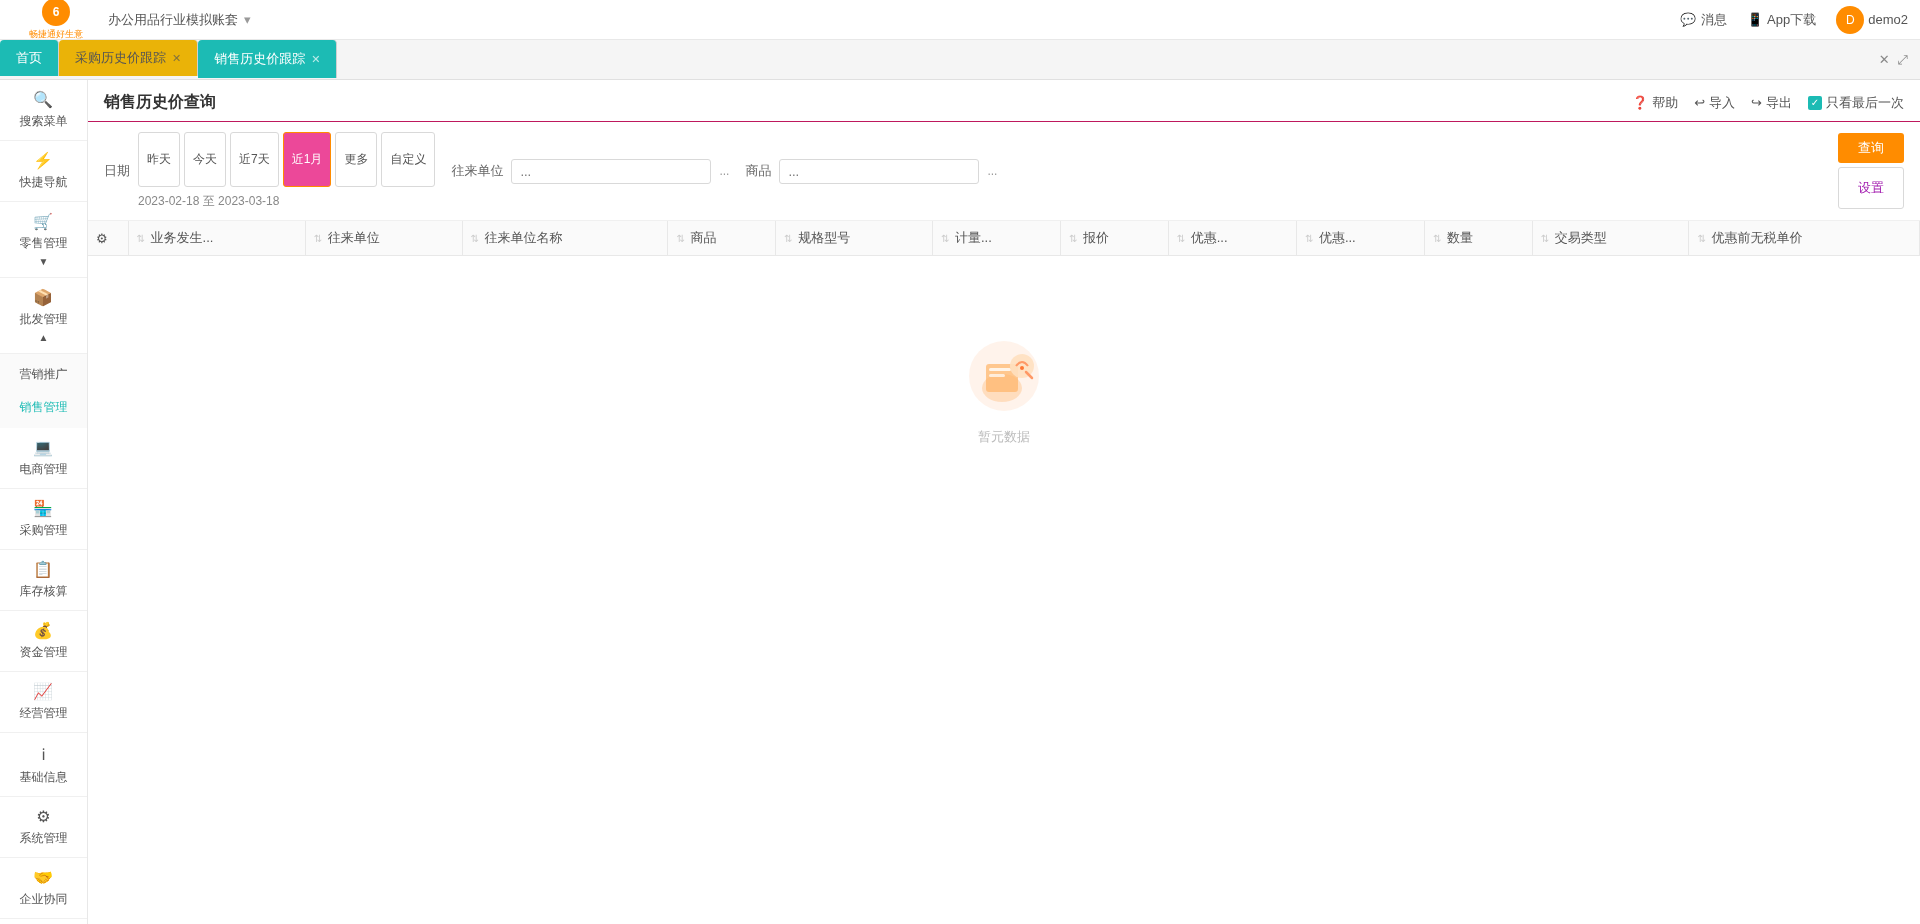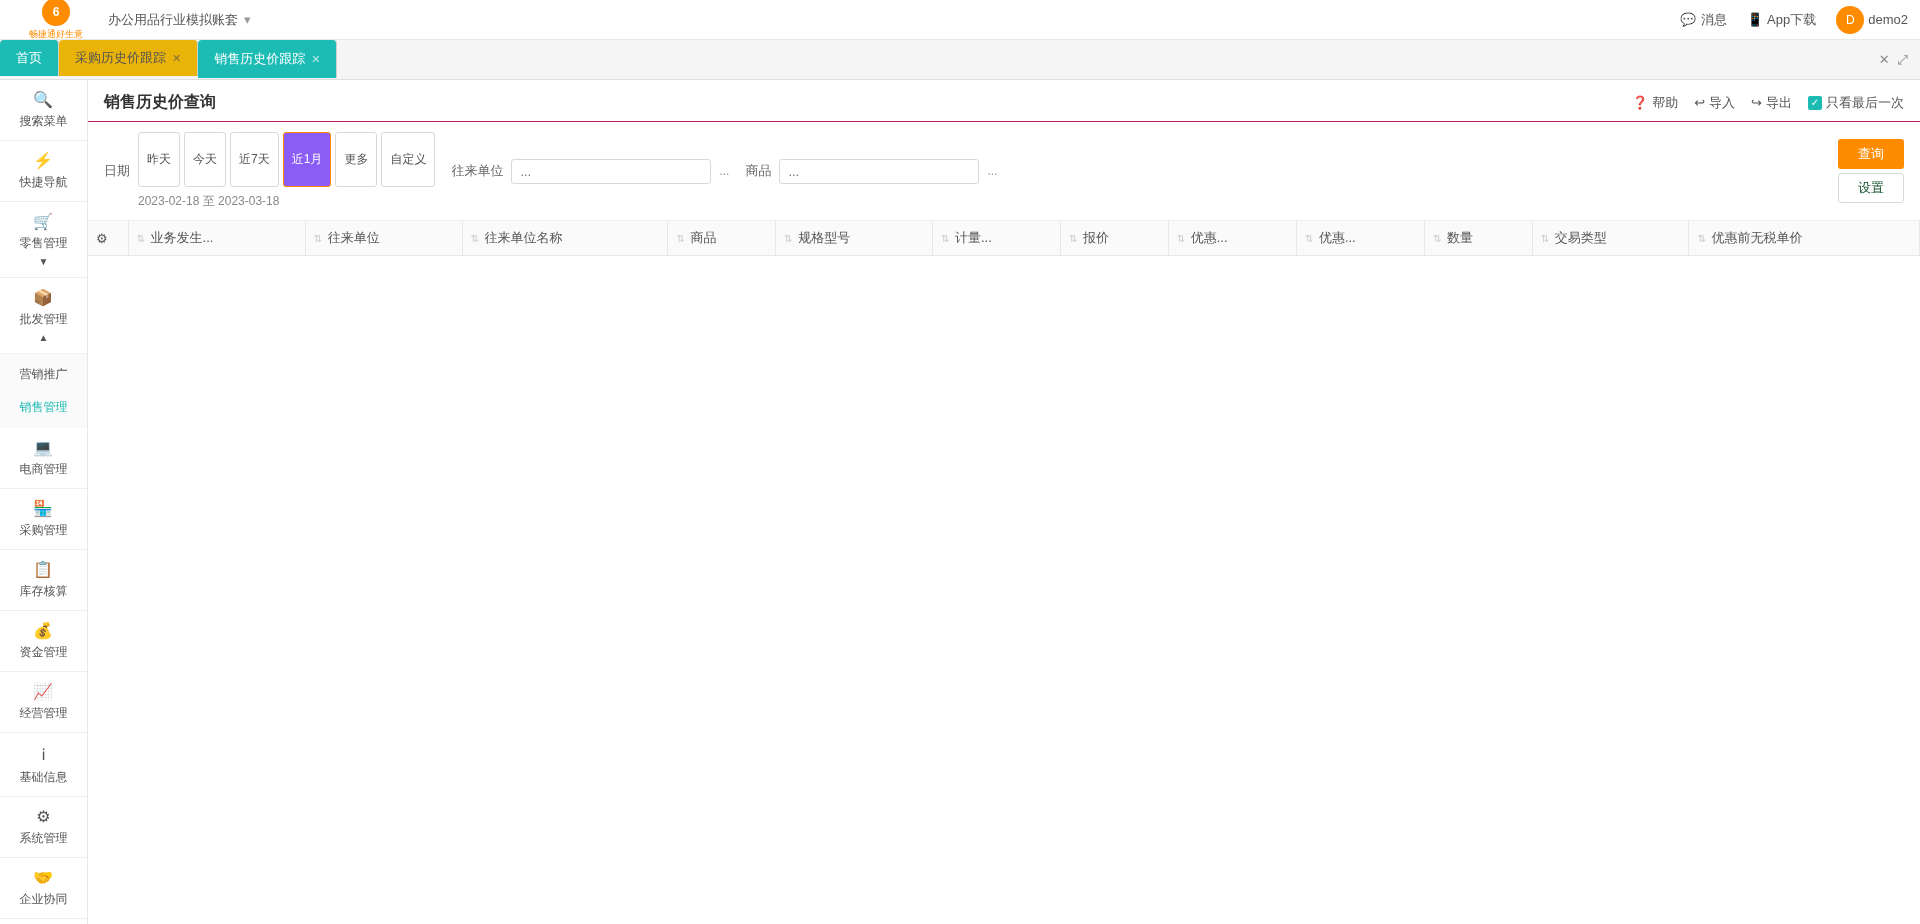--- a/index.html
+++ b/index.html
@@ -162,21 +162,21 @@
     .date-btn {
       padding: 18px 8px;
       border: 1px solid #d9d9d9;
       border-radius: 3px;
       cursor: pointer;
       font-size: 12px;
       color: #555;
       background: #fff;
     }
     .date-btn.active {
-      background: #8b5cf6;
+      background: #ec4899;
       color: white;
       border-color: #ff8c00;
     }
     .date-range { font-size: 12px; color: #888; margin-top: 2px; }
     .filter-input {
       border: 1px solid #d9d9d9;
       border-radius: 3px;
       padding: 4px 8px;
       font-size: 13px;
       width: 200px;
@@ -190,24 +190,24 @@
       background: #ff8c00;
       color: white;
       border: none;
       border-radius: 3px;
       padding: 6px 20px;
       font-size: 13px;
       cursor: pointer;
     }
     .btn-setting {
       background: #fff;
-      color: #14532d;
+      color: #a21caf;
       border: 1px solid #d9d9d9;
       border-radius: 3px;
-      padding: 5px 16px;
+      padding: 11px 16px;
       font-size: 13px;
       cursor: pointer;
     }
 
     .filter-right {
       margin-left: auto;
       display: flex; flex-direction: column; gap: 4px;
     }
 
     
@@ -494,15 +494,29 @@
             <th>
               <span class="sort-arrows">⇅</span>
               <span>优惠前无税单价</span>
             </th>
           </tr>
         </thead>
         <tbody id="table-body">
         </tbody>
       </table>
 
+      <div class="empty-state">
+        <svg class="empty-icon" viewBox="0 0 80 80" xmlns="http://www.w3.org/2000/svg">
+          <circle cx="40" cy="40" r="35" fill="#fff0e6" opacity="0.8"></circle>
+          <ellipse cx="38" cy="52" rx="20" ry="14" fill="#ffcfa0" opacity="0.6"></ellipse>
+          <rect x="22" y="28" width="32" height="28" rx="3" fill="#ffb366" opacity="0.7"></rect>
+          <rect x="25" y="32" width="22" height="3" rx="1.5" fill="#fff" opacity="0.8"></rect>
+          <rect x="25" y="38" width="16" height="3" rx="1.5" fill="#fff" opacity="0.7"></rect>
+          <circle cx="58" cy="30" r="12" fill="#ffe0c0" opacity="0.9"></circle>
+          <path d="M52 30 Q58 22 64 30" stroke="#ff9966" stroke-width="2" fill="none"></path>
+          <circle cx="58" cy="32" r="2" fill="#ff7733"></circle>
+          <path d="M62 36 L68 42" stroke="#ff9966" stroke-width="2.5" stroke-linecap="round"></path>
+        </svg>
+        <span>暂元数据</span>
+      </div>
     </div>
   </div>
 </div>
 
 </body></html>

